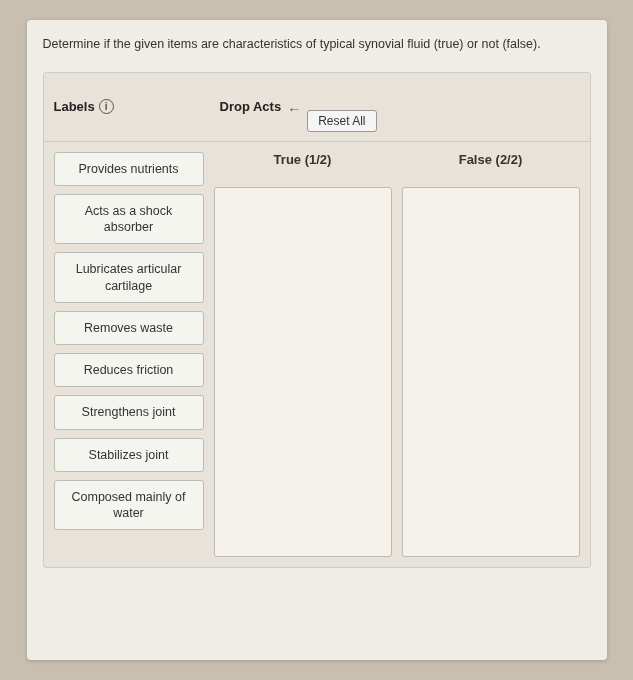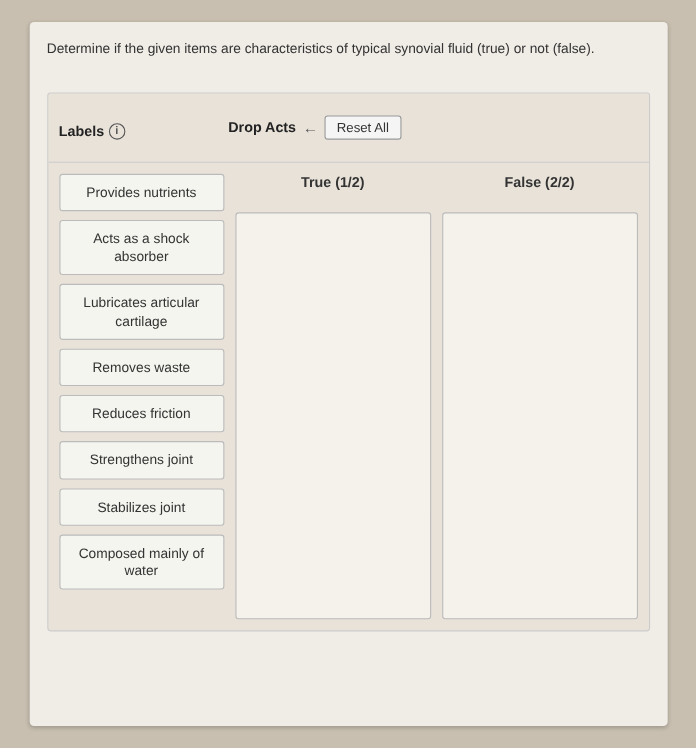--- a/index.html
+++ b/index.html
@@ -24,38 +24,38 @@
       width: 580px;
       min-height: 640px;
       border-radius: 4px;
       padding: 16px;
       box-shadow: 0 1px 4px rgba(0,0,0,0.2);
     }
 
     .instruction {
       font-size: 12.5px;
       color: #333;
-      margin-bottom: 30px;
+      margin-bottom: 18px;
       line-height: 1.4;
     }
 
     .main-panel {
       background: #e8e2d9;
       border: 1px solid #ccc;
       border-radius: 3px;
       overflow: hidden;
     }
 
     .header-row {
       display: flex;
-      align-items: flex-end;
+      align-items: center;
       background: #e8e2d9;
-      padding: 20px 10px;
+      padding: 9px 10px;
       border-bottom: 1px solid #ccc;
-      gap: 4px;
+      gap: 16px;
     }
 
     .header-labels {
       font-weight: bold;
       font-size: 13px;
       color: #222;
       display: flex;
       align-items: center;
       gap: 4px;
       min-width: 150px;
@@ -92,20 +92,21 @@
     }
 
     .reset-btn {
       border: 1px solid #999;
       background: #f5f5f5;
       padding: 3px 10px;
       font-size: 12px;
       color: #333;
       border-radius: 3px;
       cursor: pointer;
+      margin-top: 28px;
     }
 
     .content-row {
       display: flex;
       padding: 10px;
       gap: 10px;
     }
 
     .labels-column {
       display: flex;

